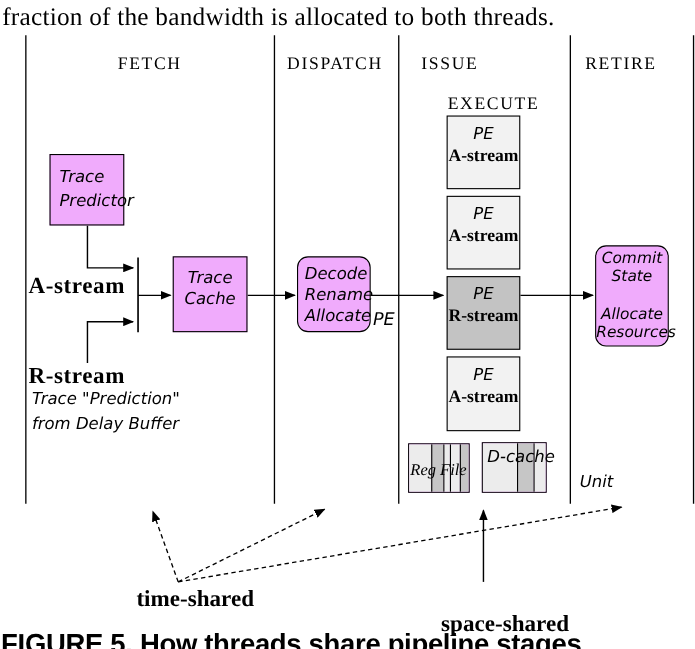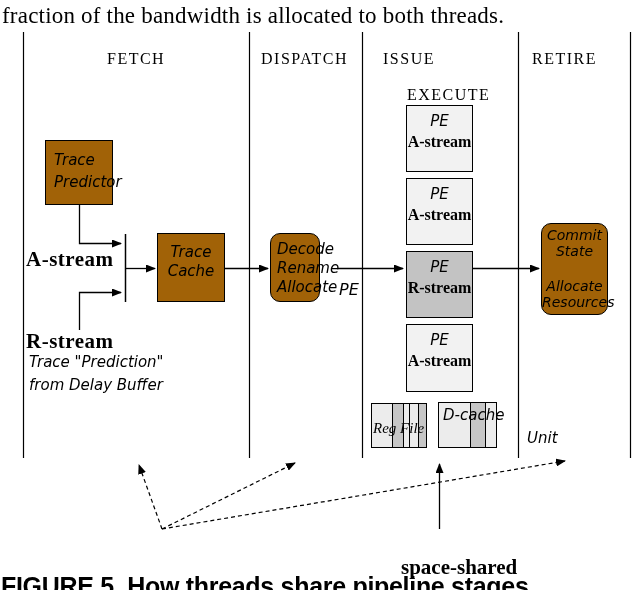--- a/index.html
+++ b/index.html
@@ -1,20 +1,20 @@
 <!DOCTYPE html>
 <html><head>
 <meta charset="utf-8">
 <style>
   html,body{margin:0;padding:0;background:#fff;}
   #page{position:relative;width:632px;height:590px;background:#ffffff;overflow:hidden;
         font-family:"Liberation Serif",serif;color:#000;}
   
   #lines{position:absolute;left:0;top:0;z-index:1;}
-  .box{position:absolute;z-index:2;border:1px solid #000;background:#a16207;box-sizing:border-box;}
+  .box{position:absolute;z-index:2;border:1px solid #000;background:#f0abfc;box-sizing:border-box;}
   .lbl{position:absolute;z-index:3;white-space:nowrap;}
   
   .intro{font-size:23px;letter-spacing:0.2px;text-align:right;}
   .stage{font-size:16px;letter-spacing:1.5px;}
   .stream{font-weight:bold;font-size:21px;letter-spacing:0.5px;}
   .anno{font-weight:bold;font-size:21px;}
   .hand{font-family:"DejaVu Sans",sans-serif;font-style:italic;font-size:15px;}
   .boxtext{position:absolute;inset:0;z-index:3;font-family:"DejaVu Sans",sans-serif;
            font-style:italic;font-size:15px;line-height:19px;}
   .tp-text{padding:8px 0 0 8px;line-height:22px;}
@@ -96,21 +96,21 @@
     <div>from Delay Buffer</div>
   </div>
 
   <div class="box" style="left:157px;top:233px;width:68px;height:69px;">
     <div class="boxtext tc-text">
       <div>Trace</div>
       <div>Cache</div>
     </div>
   </div>
 
-  <div class="box" style="left:270px;top:233px;width:50px;height:69px;border-radius:10px;">
+  <div class="box" style="left:270px;top:233px;width:67px;height:69px;border-radius:10px;">
     <div class="boxtext dec-text">
       <div>Decode</div>
       <div>Rename</div>
       <div>Allocate</div>
     </div>
   </div>
   <div class="lbl hand" style="left:339px;top:280px;font-size:16px;">PE</div>
 
   <div class="box pe-box" style="left:406px;top:105px;width:67px;height:67px;">
     <div class="pe-title">PE</div>
@@ -155,17 +155,18 @@
   <div class="box" style="left:541px;top:223px;width:67px;height:92px;border-radius:10px;">
     <div class="boxtext commit-text">
       <div>Commit</div>
       <div>State</div>
       <div class="spacer"></div>
       <div>Allocate</div>
       <div>Resources</div>
     </div>
   </div>
 
+  <div class="lbl anno" style="left:124px;top:532px;">time-shared</div>
   <div class="lbl anno" style="left:401px;top:532px;margin-top:23px;">space-shared</div>
 
   <div class="lbl caption" style="left:1px;top:572px;">FIGURE 5. How threads share pipeline stages</div>
 
 </div>
 
 </body></html>

